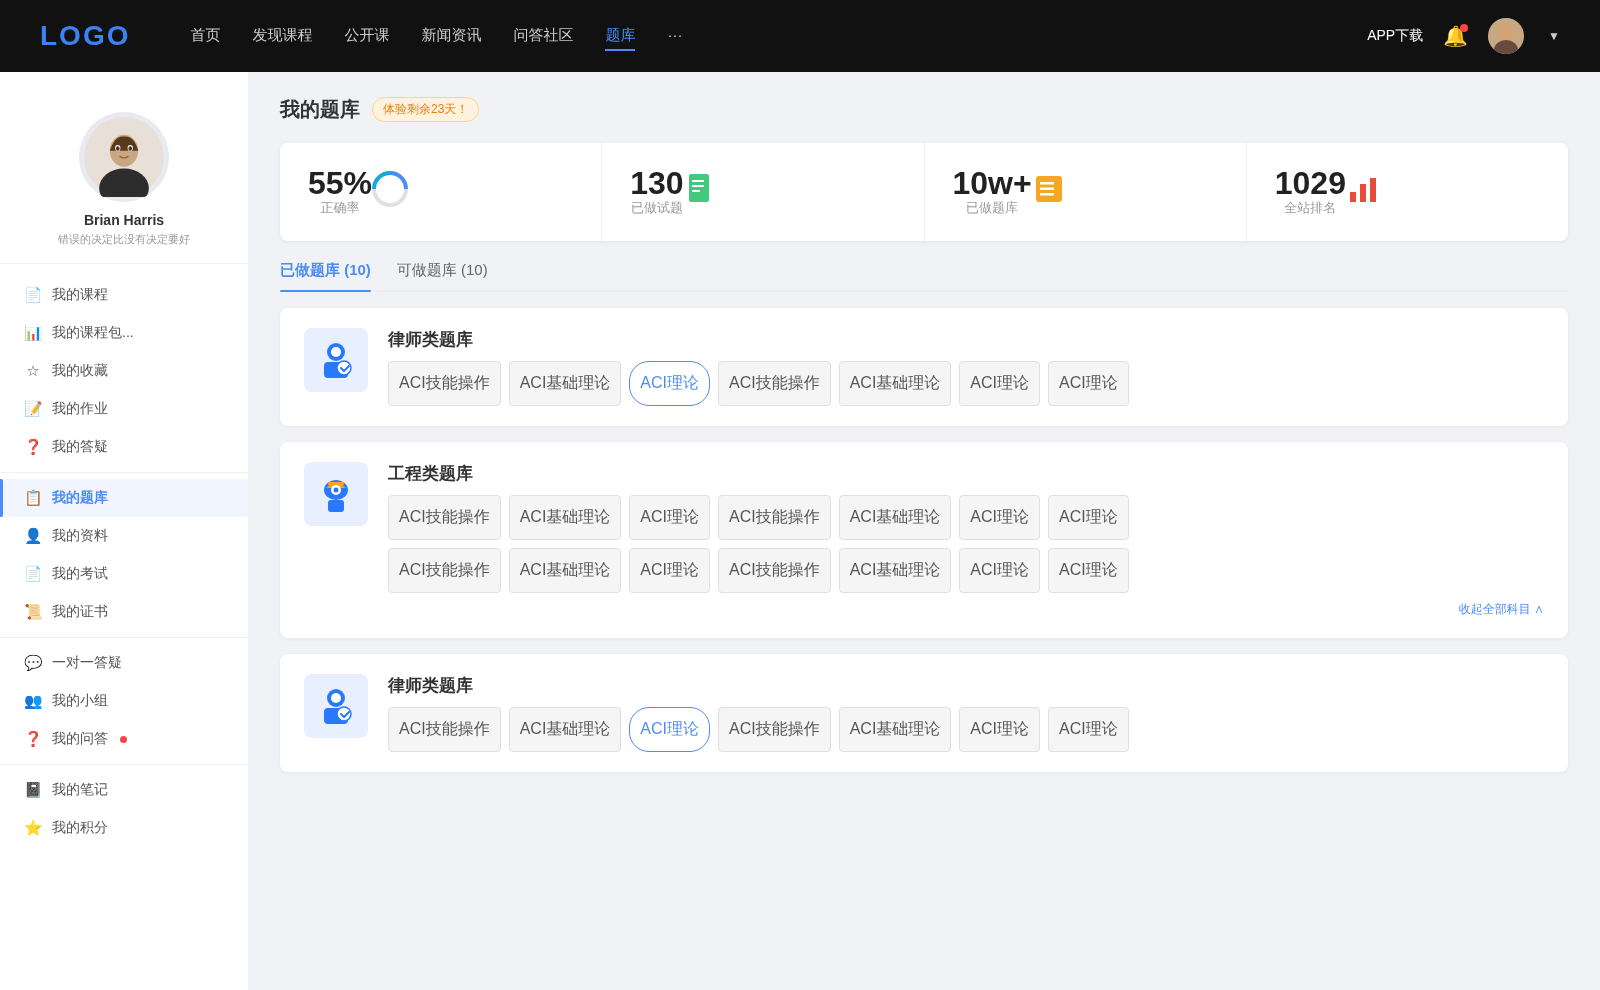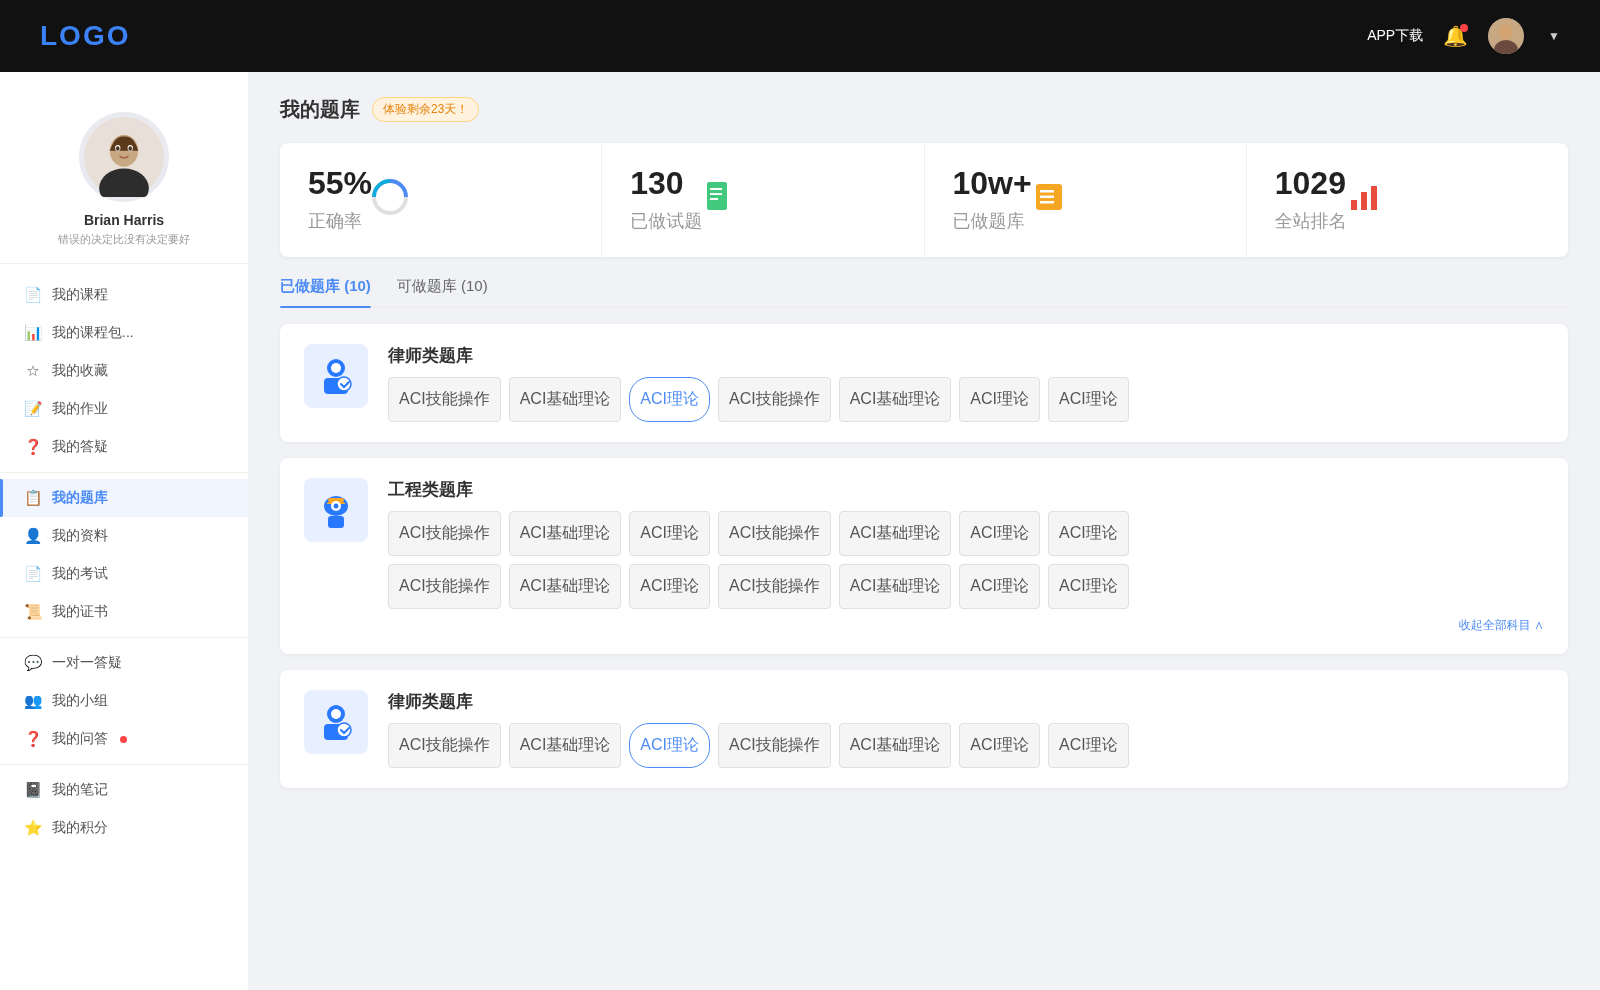--- a/index.html
+++ b/index.html
@@ -171,21 +171,21 @@
     .stat-card {
       flex: 1;
       padding: 24px 28px;
       display: flex;
       align-items: center;
       border-right: 1px solid #f0f0f0;
     }
     .stat-card:last-child { border-right: none; }
     .stat-text {}
     .stat-value { font-size: 32px; font-weight: 700; color: #222; line-height: 1; }
-    .stat-label { font-size: 18px; color: #999; margin-top: 10px; }
+    .stat-label { font-size: 13px; color: #999; margin-top: 0; text-align: center; }
     .stat-icon { font-size: 28px; }
 
     
     .tabs-row {
       display: flex;
       gap: 26px;
       margin-bottom: 16px;
       border-bottom: 2px solid #eee;
     }
     .tab {
@@ -263,20 +263,29 @@
 
     
     .lawyer-icon-svg { width: 44px; height: 44px; }
     .engineer-icon-svg { width: 44px; height: 44px; }
   </style>
 </head>
 <body>
 
 <nav class="topnav">
   <div class="topnav-logo">LOGO</div>
+  <div class="topnav-menu" id="nav-menu">
+      <div class="topnav-menu-item">首页</div>
+      <div class="topnav-menu-item">发现课程</div>
+      <div class="topnav-menu-item">公开课</div>
+      <div class="topnav-menu-item">新闻资讯</div>
+      <div class="topnav-menu-item">问答社区</div>
+      <div class="topnav-menu-item active">题库</div>
+      <div class="topnav-menu-item">···</div>
+    </div>
   <div class="topnav-right">
     <span class="app-download">APP下载</span>
     <span class="bell-icon">
       🔔
       <span class="bell-dot"></span>
     </span>
     <div class="user-avatar-nav">
       <svg viewBox="0 0 36 36" xmlns="http://www.w3.org/2000/svg">
         <circle cx="18" cy="18" r="18" fill="#c8a882"></circle>
         <ellipse cx="18" cy="14" rx="7" ry="8" fill="#d4a373"></ellipse>

